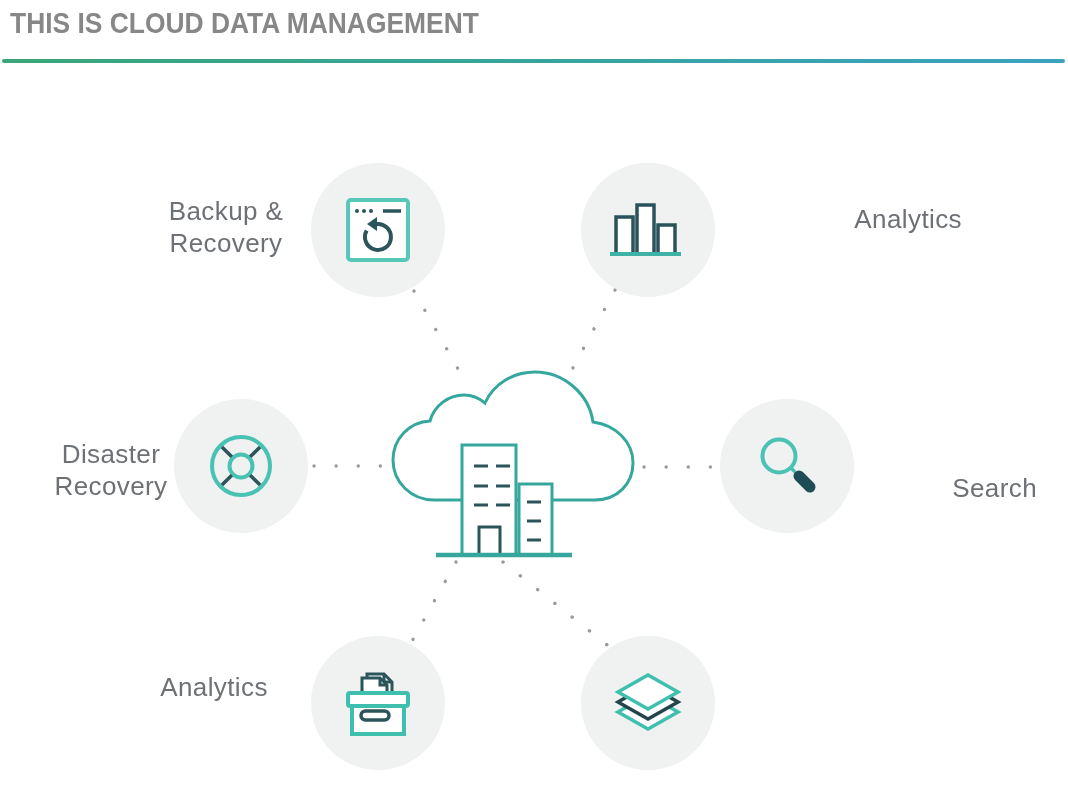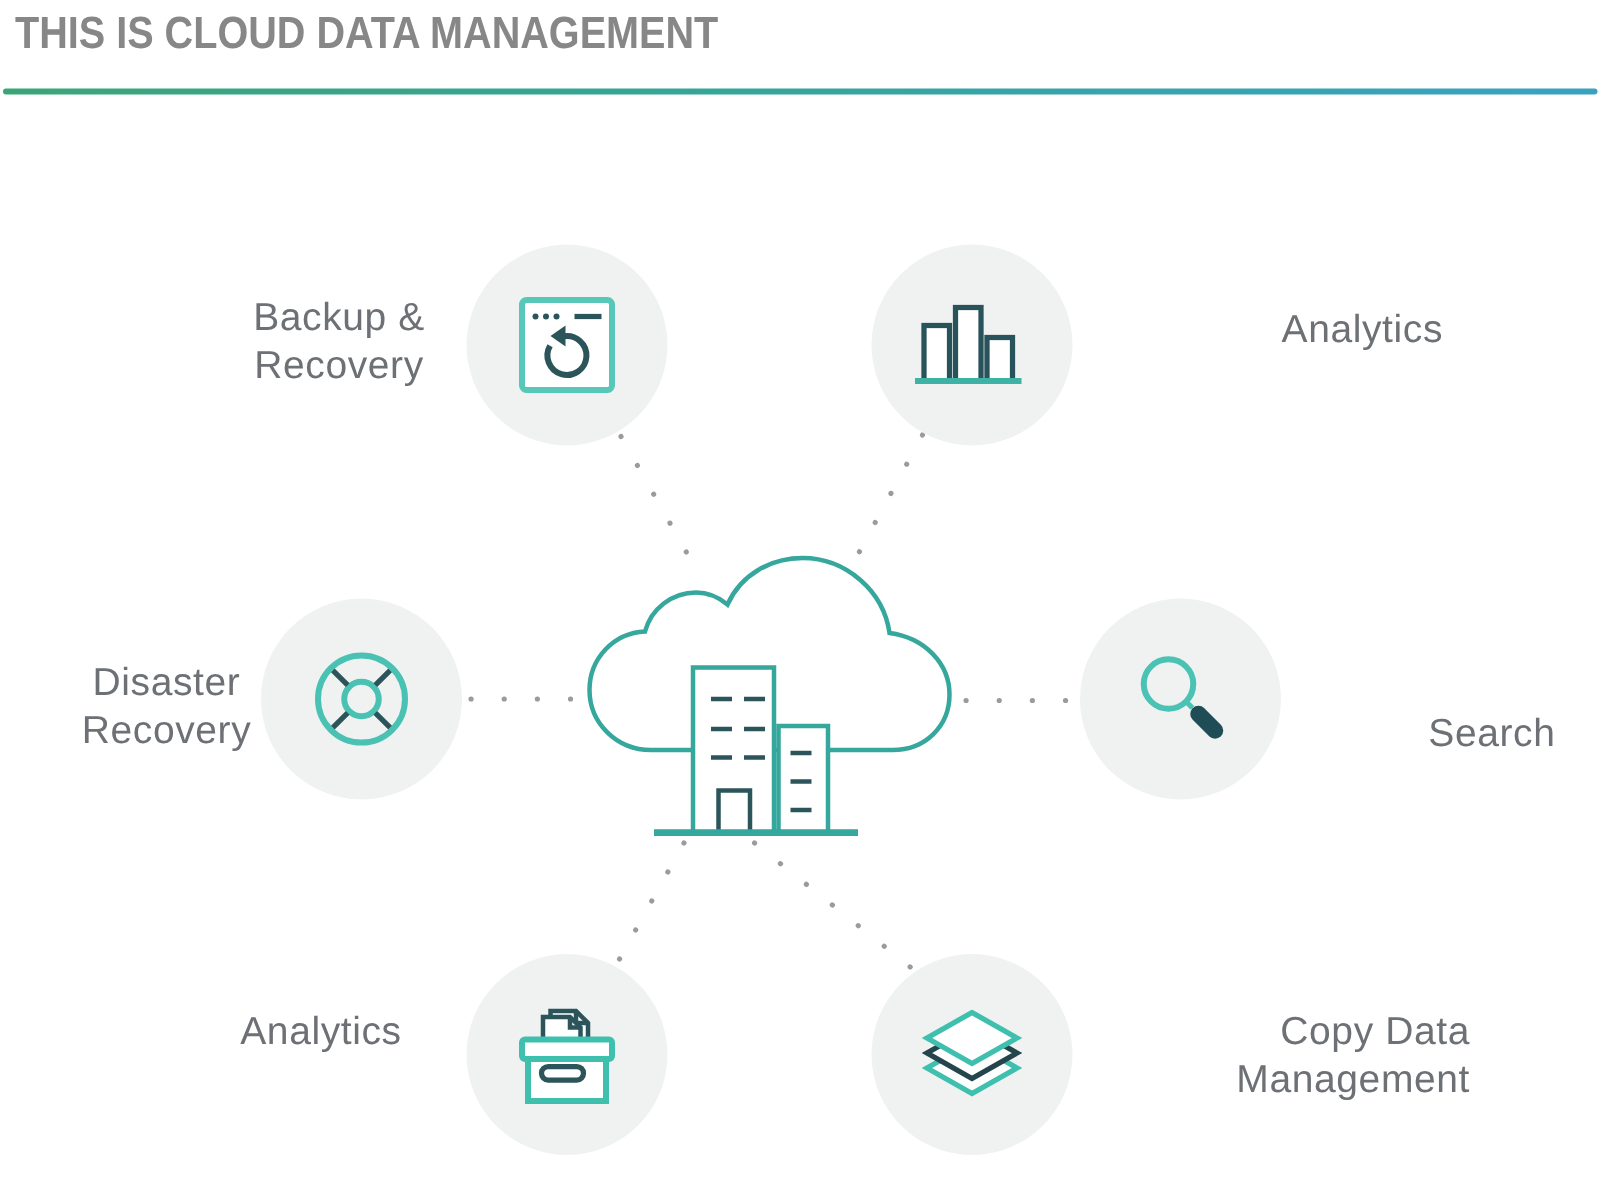--- a/index.html
+++ b/index.html
@@ -141,18 +141,14 @@
     <span class="line">Analytics</span>
   </div>
 
   <div class="circle" style="left:581px;top:636px;">
     <svg width="72" height="60" viewBox="0 0 72 60">
       <polygon points="36,22 66,39 36,56 6,39" fill="#ffffff" stroke="#3fc0ae" stroke-width="3.5"></polygon>
       <polygon points="36,12 66,29 36,46 6,29" fill="#ffffff" stroke="#24454b" stroke-width="3.5"></polygon>
       <polygon points="36,2 66,19 36,36 6,19" fill="#ffffff" stroke="#3fc0ae" stroke-width="3.5"></polygon>
     </svg>
   </div>
-  <div class="node-label align-left" style="left:740px;top:671px;width:240px;">
-    <span class="line">Copy Data</span>
-    <span class="line">Management</span>
-  </div>
 
 </div>
 
 </body></html>

